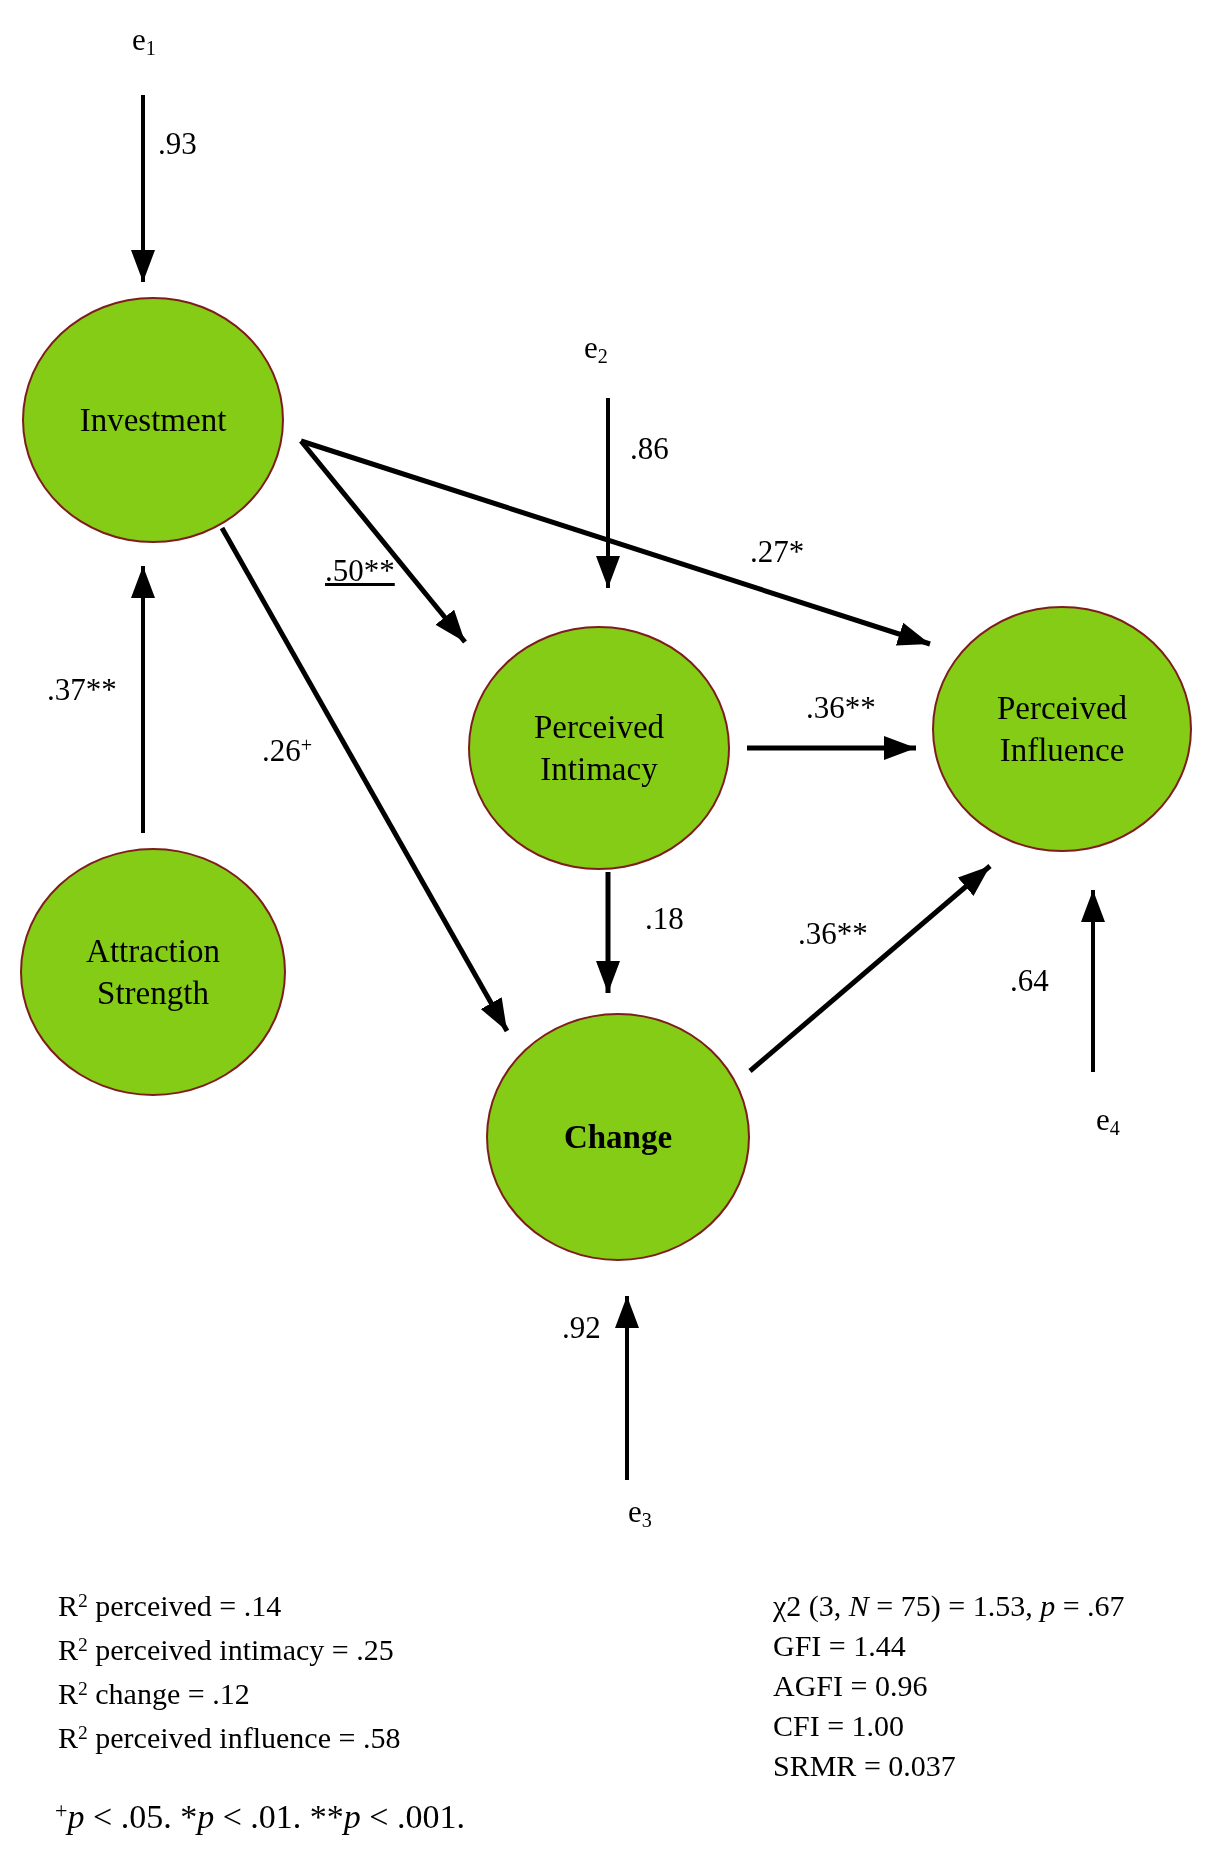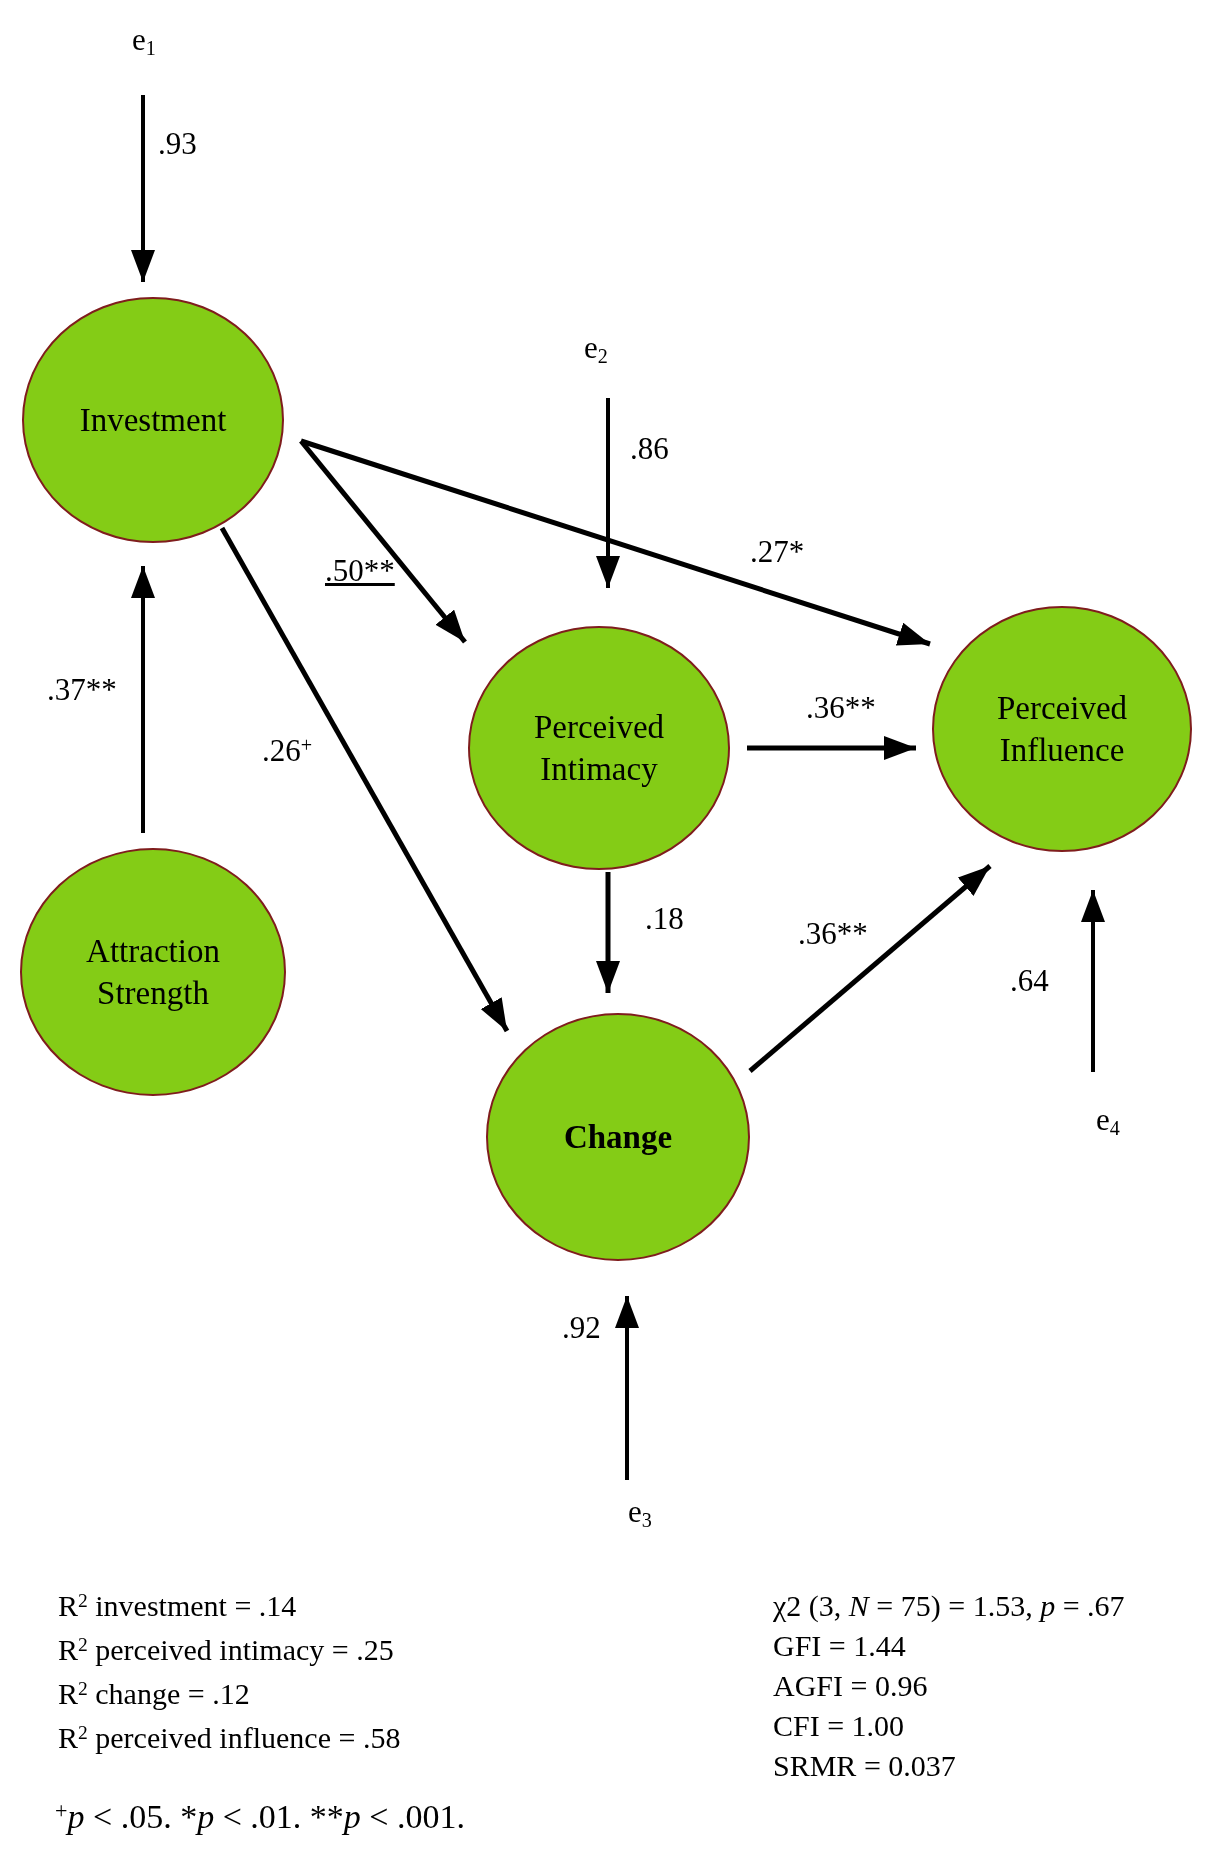--- a/index.html
+++ b/index.html
@@ -121,21 +121,21 @@
   <div class="lbl" style="left:325px; top:553px;text-decoration:underline;">.50**</div>
   <div class="lbl" style="left:750px; top:534px;">.27*</div>
   <div class="lbl" style="left:262px; top:733px;"><span>.26</span><sup>+</sup></div>
   <div class="lbl" style="left:806px; top:690px;">.36**</div>
   <div class="lbl" style="left:645px; top:901px;">.18</div>
   <div class="lbl" style="left:798px; top:916px;">.36**</div>
   <div class="lbl" style="left:1010px; top:963px;">.64</div>
   <div class="lbl" style="left:562px; top:1310px;">.92</div>
 
   <div class="stats-block" style="left:58px; top:1586px;">
-    <div class="stat-line"><span>R</span><sup>2</sup><span> investment = .14</span></div>
+    <div class="stat-line"><span>R</span><sup>2</sup><span> perceived = .14</span></div>
     <div class="stat-line"><span>R</span><sup>2</sup><span> perceived intimacy = .25</span></div>
     <div class="stat-line"><span>R</span><sup>2</sup><span> change = .12</span></div>
     <div class="stat-line"><span>R</span><sup>2</sup><span> perceived influence = .58</span></div>
   </div>
 
   <div class="stats-block" style="left:773px; top:1586px;">
     <div class="stat-line"><span>χ2 (3, </span><i>N</i><span> = 75) = 1.53, </span><i>p</i><span> = .67</span></div>
     <div class="stat-line">GFI = 1.44</div>
     <div class="stat-line">AGFI = 0.96</div>
     <div class="stat-line">CFI = 1.00</div>

